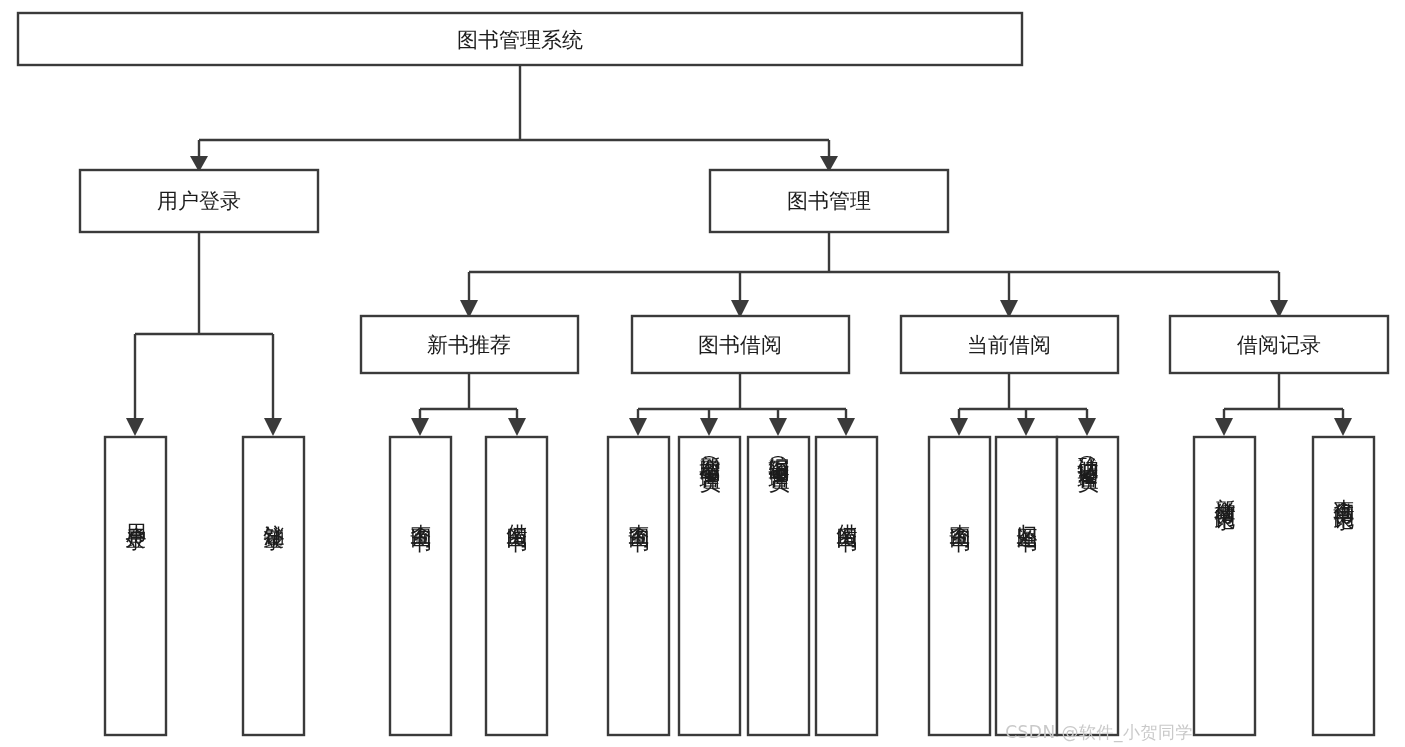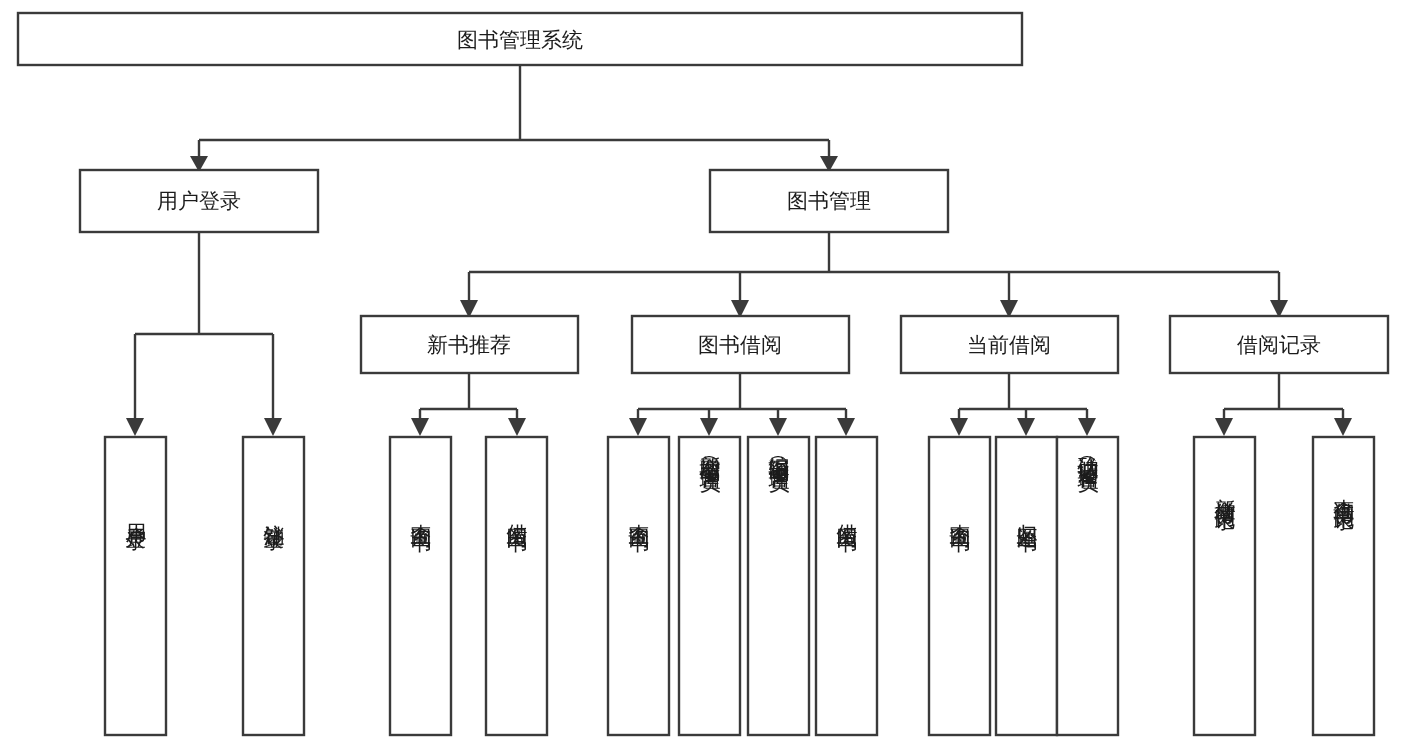--- a/index.html
+++ b/index.html
@@ -199,13 +199,14 @@
     <g>
       <rect class="node-box" x="1194" y="437" width="61" height="298"></rect>
       <text class="node-label-v" x="1225" y="489">新增借阅记录</text>
     </g>
     <g>
       <rect class="node-box" x="1313" y="437" width="61" height="298"></rect>
       <text class="node-label-v" x="1344" y="489">查询借阅记录</text>
     </g>
   </svg>
 
+  <div class="watermark">CSDN @软件_小贺同学</div>
 </div>
 
 </body></html>

